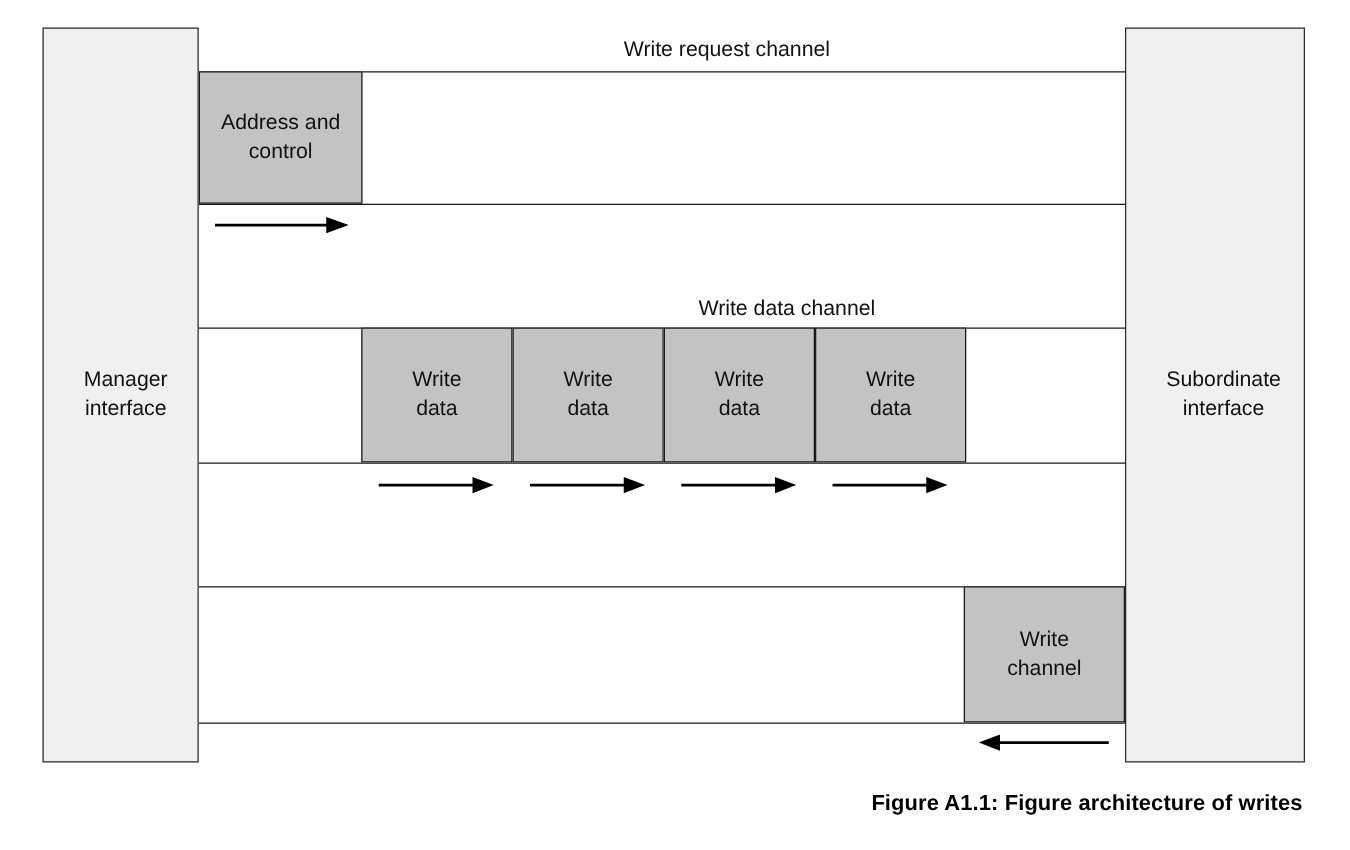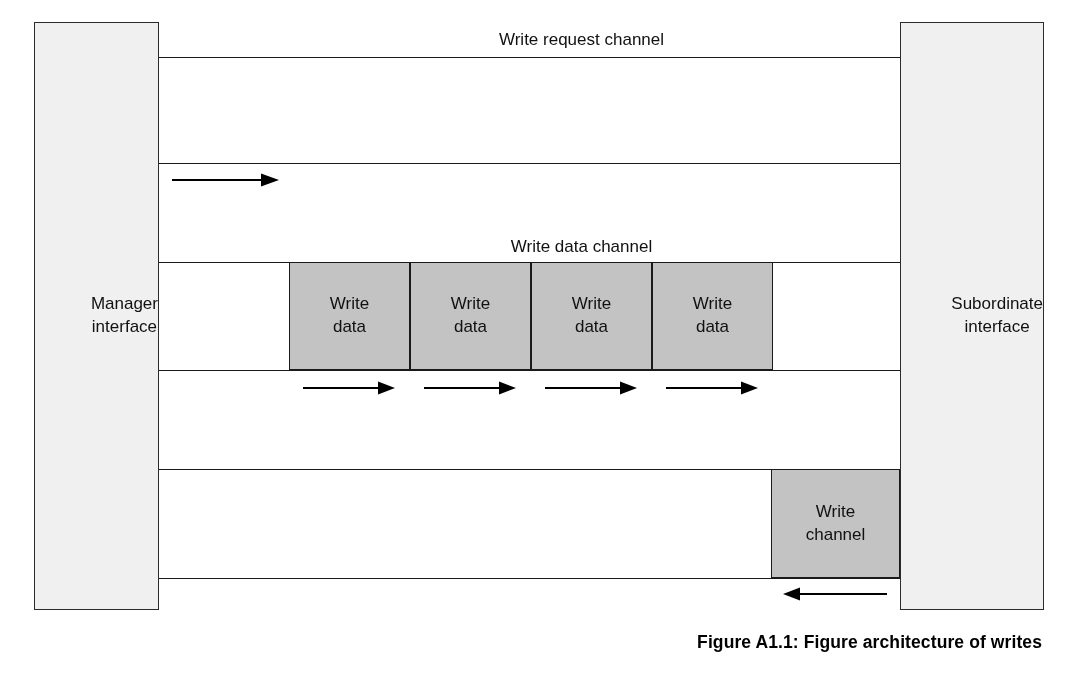--- a/index.html
+++ b/index.html
@@ -22,25 +22,26 @@
   }
 
   
   .iface {
     position: absolute;
     background: #f0f0f0;
     border: 1.5px solid #2b2b2b;
     box-sizing: border-box;
     display: flex;
     align-items: center;
-    justify-content: flex-end;
+    justify-content: flex-start;
     text-align: center;
     font-size: 17px;
     line-height: 1.35;
     color: #111111;
+    padding-left: 32px;
   }
   #manager-interface { left: 34px;  top: 22px; width: 125px; height: 588px; }
   #subordinate-interface { left: 900px; top: 22px; width: 144px; height: 588px; }
   .iface .iface-label { display: block; }
 
   
   .rule {
     position: absolute;
     left: 159px;
     width: 741px;
@@ -110,29 +111,35 @@
     <div>
       <span class="iface-label">Subordinate</span>
       <span class="iface-label">interface</span>
     </div>
   </div>
 
   <div class="channel-label" style="top:30px;">Write request channel</div>
   <div class="rule" style="top:57px;"></div>
   <div class="rule" style="top:163px;"></div>
 
+  <div class="payload" style="left:159px; top:57px; width:131px; height:106px;">
+    <div>
+      <span style="display:block">Address and</span>
+      <span style="display:block">control</span>
+    </div>
+  </div>
 
   <div class="arrow" style="left:171px; top:172px; width:110px;">
     <svg width="110" height="16" viewBox="0 0 110 16">
       <line x1="1" y1="8" x2="92" y2="8" stroke="#000000" stroke-width="2.2"></line>
       <polygon points="90,1.5 108,8 90,14.5" fill="#000000"></polygon>
     </svg>
   </div>
 
-  <div class="channel-label" style="top:237px;">Write data channel</div>
+  <div class="channel-label" style="top:237px;padding-left:48px;">Write data channel</div>
   <div class="rule" style="top:262px;"></div>
   <div class="rule" style="top:370px;"></div>
 
   <div class="payload" style="left:289px; top:262px; width:121px; height:108px;">
     <div>
       <span style="display:block">Write</span>
       <span style="display:block">data</span>
     </div>
   </div>
   <div class="payload" style="left:410px; top:262px; width:121px; height:108px;">

